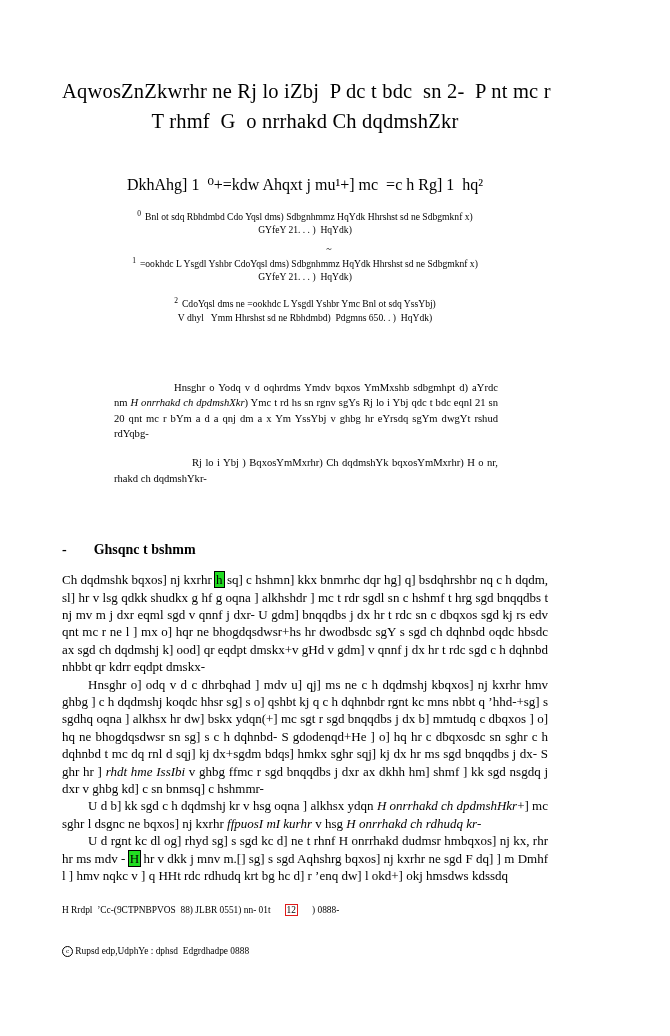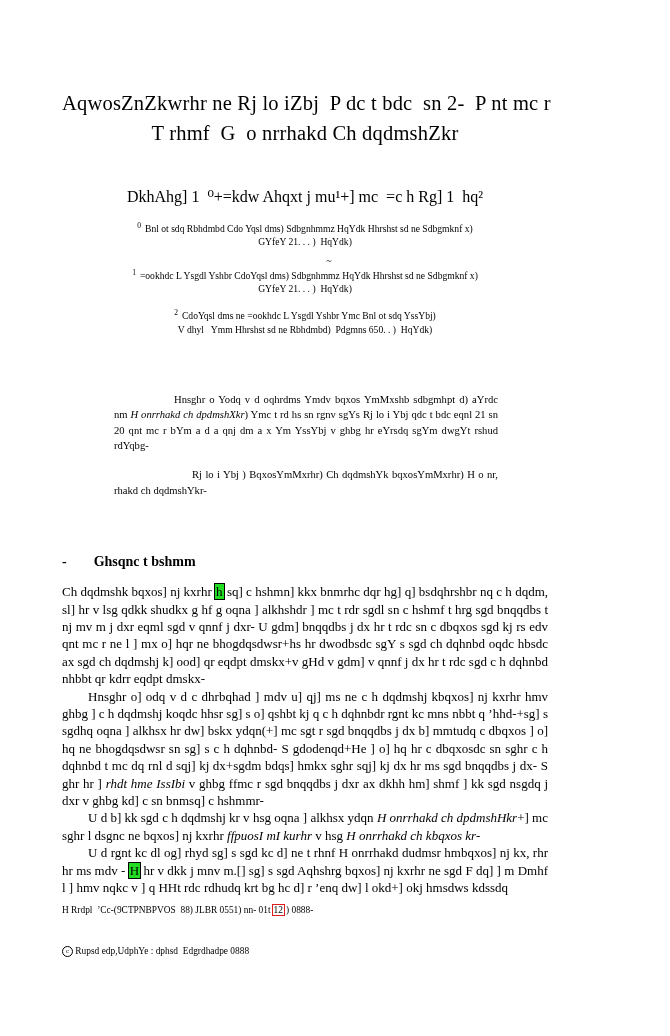--- a/index.html
+++ b/index.html
@@ -13,21 +13,21 @@
     overflow: hidden;
     font-family: "Liberation Serif", "DejaVu Serif", serif;
     color: #000000;
     position: relative;
   }
   .page {
     position: relative;
     width: 610px;
     height: 1036px;
     box-sizing: border-box;
-    padding: 16px 62px;
+    padding: 4px 62px;
   }
 
   
   .title-block {
     padding-top: 74px;
     text-align: center;
   }
   .title-line {
     font-size: 20.5px;
     line-height: 27px;
@@ -124,21 +124,21 @@
     left: 62px;
     bottom: 50px;
     font-size: 9.4px;
     line-height: 13.6px;
     white-space: pre;
   }
   .footer .line { display: block; }
   .hl-red-box {
     border: 1.4px solid #e01b1b;
     padding: 0 1px;
-    margin: 0 1px;
+    margin: 0 14px;
   }
   .circ {
     display: inline-block;
     border: 1px solid #000;
     border-radius: 50%;
     width: 9px;
     height: 9px;
     line-height: 9px;
     text-align: center;
     font-size: 7px;
@@ -186,21 +186,21 @@
     <span class="num">-</span>
     <span>Ghsqnc t bshmm</span>
   </div>
 
   <div class="body-text">
 
     <p><span>Ch dqdmshk bqxos] nj kxrhr </span><span class="hl-green">h</span><span>  sq] c hshmn] kkx  bnmrhc dqr  hg] q] bsdqhrshbr  nq c h dqdm, sl] hr v lsg qdkk shudkx g hf g  oqna ] alkhshdr ] mc  t rdr sgdl   sn c hshmf t hrg sgd bnqqdbs t nj mv m j dxr eqml   sgd v qnnf j dxr- U gdm]  bnqqdbs j dx hr t rdc  sn c dbqxos sgd kj rs edv  qnt mc r ne l ] mx o] hqr ne bhogdqsdwsr+hs hr dwodbsdc  sgY s sgd ch dqhnbd oqdc hbsdc  ax sgd ch dqdmshj k] ood] qr eqdpt dmskx+v gHd v gdm]  v qnnf j dx hr t rdc  sgd c h dqhnbd nhbbt qr kdrr eqdpt dmskx-</span></p>
 
     <p class="indent"><span>Hnsghr o] odq v d c dhrbqhad ]  mdv  u] qj] ms ne c h dqdmshj kbqxos] nj kxrhr hmv ghbg ] c h dqdmshj koqdc hhsr sg] s o] qshbt kj q c h dqhnbdr rgnt kc  mns nbbt q ’hhd-+sg] s sgdhq oqna ] alkhsx hr dw] bskx ydqn(+] mc  sgt r sgd bnqqdbs j dx b] mmtudq c dbqxos ] o] hq ne bhogdqsdwsr sn sg] s c h dqhnbd- S gdodenqd+He ]  o] hq hr c dbqxosdc  sn sghr c h dqhnbd t mc dq rnl  d sqj] kj dx+sgdm bdqs] hmkx sghr sqj] kj dx hr ms sgd bnqqdbs j dx- S ghr hr ] </span><i>rhdt hme IssIbi</i><span> v ghbg ffmc r sgd bnqqdbs j dxr ax dkhh  hm] shmf ] kk sgd nsgdq j dxr v ghbg kd] c  sn bnmsq] c hshmmr-</span></p>
 
-    <p class="indent"><span>U d b] kk sgd c h dqdmshj kr  v hsg  oqna ] alkhsx ydqn </span><i>H onrrhakd ch dpdmshHkr</i><span>+] mc  sghr l  dsgnc  ne bqxos] nj kxrhr </span><i>ffpuosI mI kurhr</i><span> v hsg </span><i>H  onrrhakd ch kbqxos kr</i><span>-</span></p>
+    <p class="indent"><span>U d b] kk sgd c h dqdmshj kr  v hsg  oqna ] alkhsx ydqn </span><i>H onrrhakd ch dpdmshHkr</i><span>+] mc  sghr l  dsgnc  ne bqxos] nj kxrhr </span><i>ffpuosI mI kurhr</i><span> v hsg </span><i>H  onrrhakd ch rdhudq kr</i><span>-</span></p>
 
     <p class="indent"><span>U d rgnt kc  dl  og] rhyd sg] s sgd kc d]   ne t rhnf  H  onrrhakd dudmsr hmbqxos] nj kx, rhr hr ms mdv - </span><span class="hl-green">H</span><span> hr v dkk j mnv m.[] sg] s sgd Aqhshrg bqxos] nj kxrhr ne sgd F dq] ] m Dmhf l ]  hmv nqkc  v ] q HHt rdc  rdhudq krt bg hc d] r ’enq dw] l  okd+]  okj hmsdws kdssdq</span></p>
 
   </div>
 
   <div class="footer">
     <span class="line"><span>H Rrdpl  ’Cc-(9CTPNBPVOS  88) JLBR 0551) nn- 01t</span><span class="hl-red-box">12</span><span>) 0888-</span></span>
     <span class="line"><span class="circ">c</span><span> Rupsd edp,UdphYe : dphsd  Edgrdhadpe 0888</span></span>
   </div>
 

